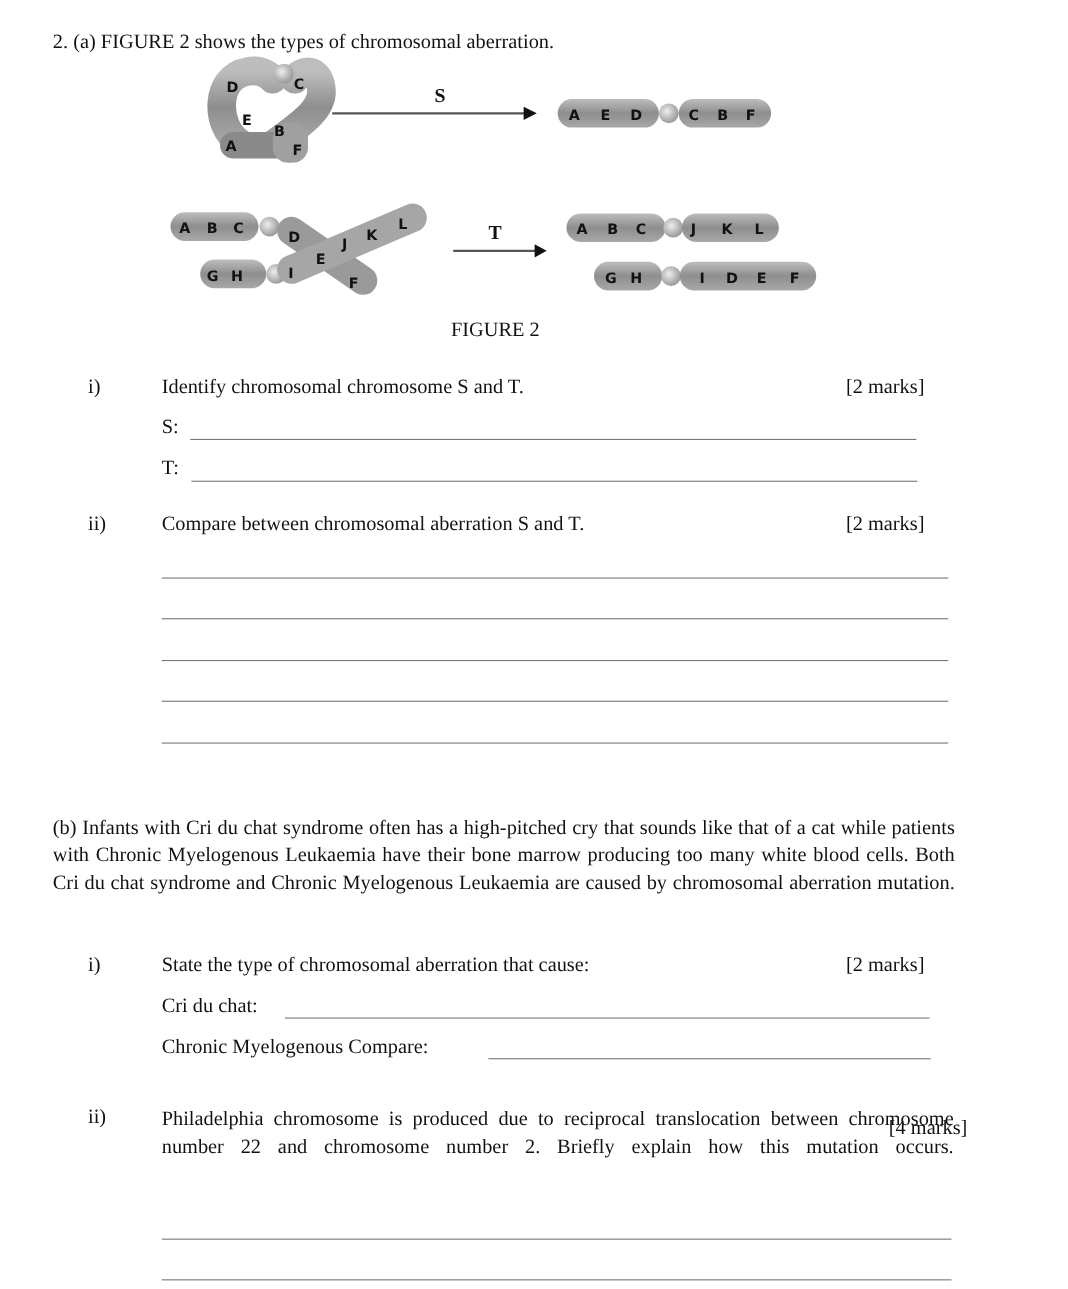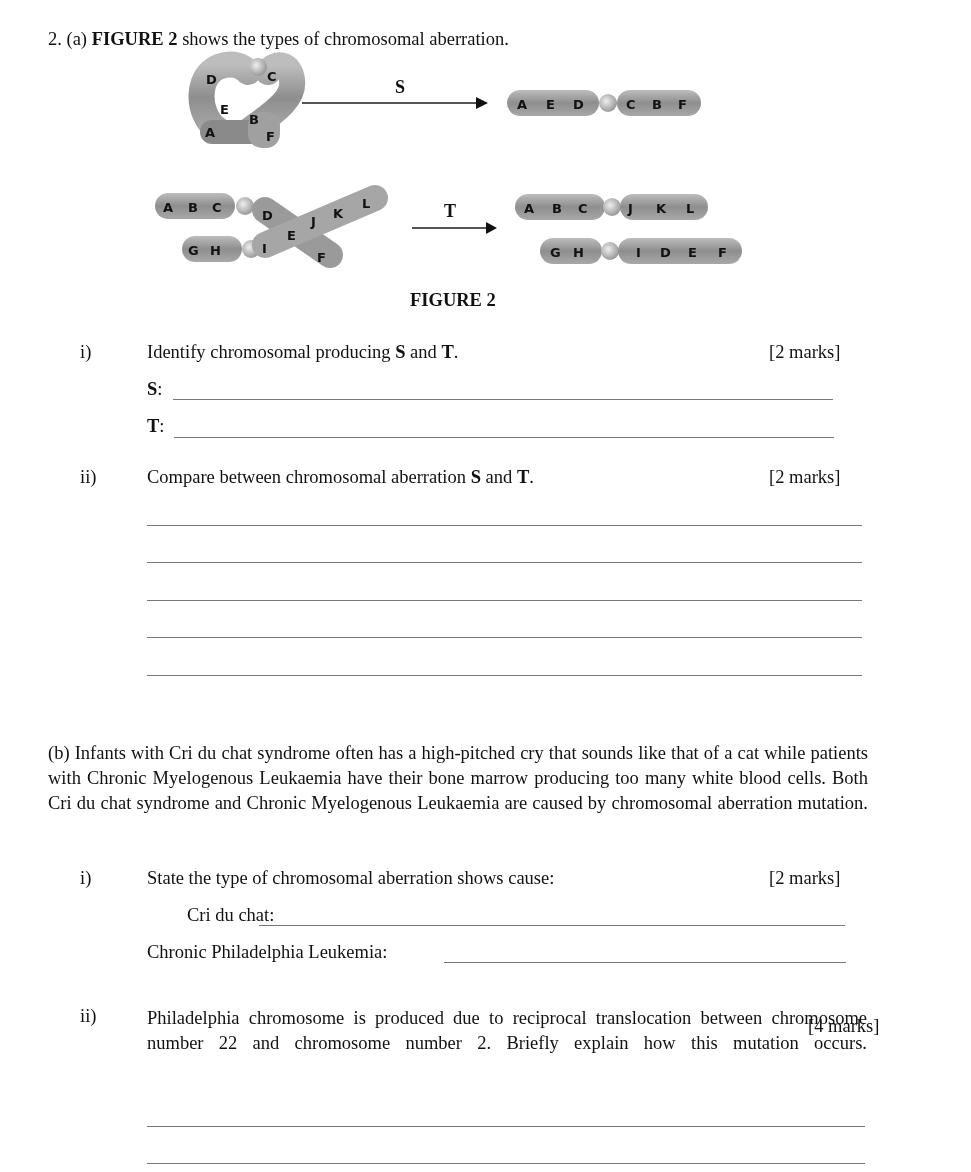--- a/index.html
+++ b/index.html
@@ -1,19 +1,19 @@
 <!DOCTYPE html>
 <html><head>
 <meta charset="utf-8">
 <style>
   html, body { margin:0; padding:0; background:#ffffff; }
   body { width:971px; height:1172px; position:relative; overflow:hidden;
          font-family:"Liberation Serif", "DejaVu Serif", serif; color:#111; font-size:18.5px; }
   .abs { position:absolute; white-space:nowrap; }
-  .b { font-weight:bold; }
+  .b { font-weight:normal; }
   .i { }
   .line { position:absolute; height:0; border-top:1.6px solid #777; }
   .para { position:absolute; white-space:normal; text-align:justify; line-height:25px; }
   .para:after { content:""; display:inline-block; width:100%; }
   svg text { font-family:"DejaVu Sans", sans-serif; font-weight:bold; fill:#111; }
 </style>
 </head>
 <body>
 
 <div class="abs" style="left:48px;top:29px;">
@@ -115,21 +115,21 @@
     <text x="660" y="257" font-size="13">D</text>
     <text x="688" y="257" font-size="13">E</text>
     <text x="718" y="257" font-size="13">F</text>
   </g>
 </svg>
 
 <div class="abs b" style="left:410px;top:290px;">FIGURE 2</div>
 
 <div class="abs" style="left:80px;top:342px;">i)</div>
 <div class="abs" style="left:147px;top:342px;">
-  <span>Identify chromosomal producing </span><span class="b">S</span><span> and </span><span class="b">T</span><span>.</span>
+  <span>Identify chromosomal chromosome </span><span class="b">S</span><span> and </span><span class="b">T</span><span>.</span>
 </div>
 <div class="abs" style="left:769px;top:342px;">
   <span>[2 </span><span class="i">marks</span><span>]</span>
 </div>
 
 <div class="abs" style="left:147px;top:379px;">
   <span class="b">S</span><span>:</span>
 </div>
 <div class="line" style="left:173px;top:399px;width:660px;"></div>
 
@@ -148,31 +148,31 @@
 
 <div class="line" style="left:147px;top:525px;width:715px;"></div>
 <div class="line" style="left:147px;top:562px;width:715px;"></div>
 <div class="line" style="left:147px;top:600px;width:715px;"></div>
 <div class="line" style="left:147px;top:637px;width:715px;"></div>
 <div class="line" style="left:147px;top:675px;width:715px;"></div>
 
 <div class="para" style="left:48px;top:741px;width:820px;"><span>(b) Infants with </span><span class="i">Cri du chat</span><span> syndrome often has a high-pitched cry that sounds like that of a cat while patients with Chronic Myelogenous Leukaemia have their bone marrow producing too many white blood cells. Both </span><span class="i">Cri du chat</span><span> syndrome and Chronic Myelogenous Leukaemia are caused by chromosomal aberration mutation.</span></div>
 
 <div class="abs" style="left:80px;top:868px;">i)</div>
-<div class="abs" style="left:147px;top:868px;">State the type of chromosomal aberration shows cause:</div>
+<div class="abs" style="left:147px;top:868px;">State the type of chromosomal aberration that cause:</div>
 <div class="abs" style="left:769px;top:868px;">
   <span>[2 </span><span class="i">marks</span><span>]</span>
 </div>
 
-<div class="abs" style="left:147px;top:905px;margin-left:40px;">
+<div class="abs" style="left:147px;top:905px;">
   <span class="i">Cri du chat</span><span>:</span>
 </div>
 <div class="line" style="left:259px;top:925px;width:586px;"></div>
 
-<div class="abs" style="left:147px;top:942px;">Chronic Philadelphia Leukemia:</div>
+<div class="abs" style="left:147px;top:942px;">Chronic Myelogenous Compare:</div>
 <div class="line" style="left:444px;top:962px;width:402px;"></div>
 
 <div class="abs" style="left:80px;top:1006px;">ii)</div>
 <div class="para" style="left:147px;top:1006px;width:720px;">Philadelphia chromosome is produced due to reciprocal translocation between chromosome number 22 and chromosome number 2. Briefly explain how this mutation occurs.</div>
 <div class="abs" style="left:778px;top:1016px;margin-left:30px;">
   <span>[4 </span><span class="i">marks</span><span>]</span>
 </div>
 
 <div class="line" style="left:147px;top:1126px;width:718px;"></div>
 <div class="line" style="left:147px;top:1163px;width:718px;"></div>

